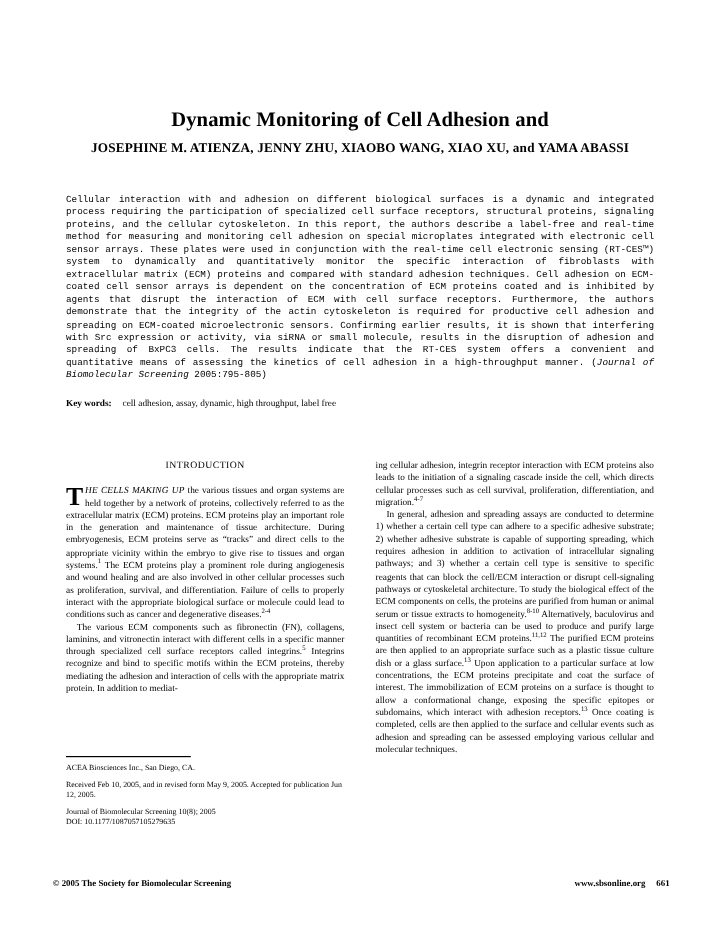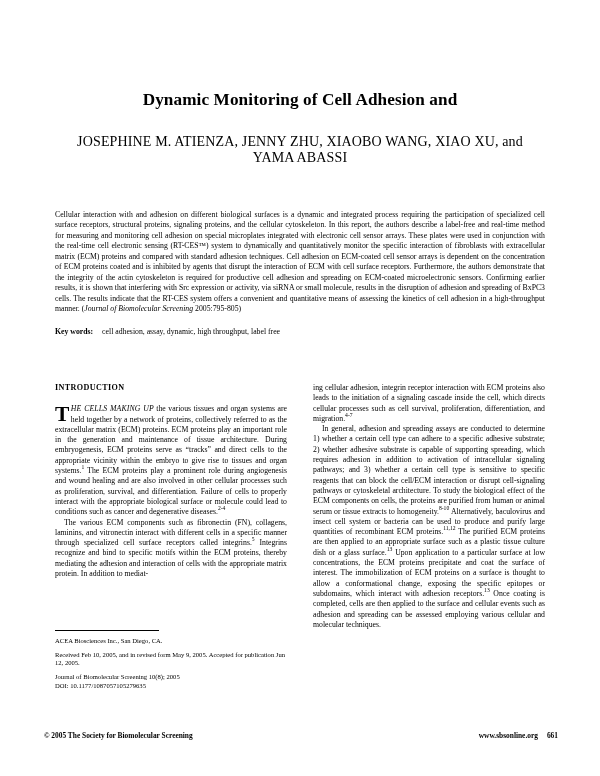--- a/index.html
+++ b/index.html
@@ -36,34 +36,35 @@
   }
   .title-line {
     font-size: 17.2px;
     font-weight: bold;
     line-height: 24px;
     letter-spacing: 0.1px;
   }
 
   
   .authors {
-    margin-top: 22px;
+    margin-top: 6px;
     text-align: center;
-    font-size: 14px;
-    font-weight: normal;
+    font-size: 11px;
+    font-weight: bold;
     letter-spacing: 0.15px;
   }
 
   
   .abstract {
-    margin-top: 44px;
+    margin-top: 32px;
     font-size: 7.75px;
     line-height: 10.45px;
     text-align: justify;
     text-justify: inter-word;
+    font-family: Liberation Mono, monospace;
   }
   .abstract .jrnl { font-style: italic; }
 
   
   .keywords {
     margin-top: 12.5px;
     font-size: 7.75px;
     line-height: 10.45px;
   }
   .keywords .kw-label {
@@ -85,23 +86,23 @@
     width: 232px;
     font-size: 7.75px;
     line-height: 10.3px;
     text-align: justify;
     text-justify: inter-word;
   }
   .col-left  { left: 0; }
   .col-right { left: 258px; }
 
   .section-head {
-    text-align: left;
+    text-align: center;
     font-size: 8.1px;
-    font-weight: bold;
+    font-weight: normal;
     letter-spacing: 0.4px;
     margin-bottom: 11px;
   }
 
   .para { margin: 0; text-indent: 9px; }
   .para.first { text-indent: 0; }
   .para + .para { margin-top: 0; }
 
   
   .dropcap {

